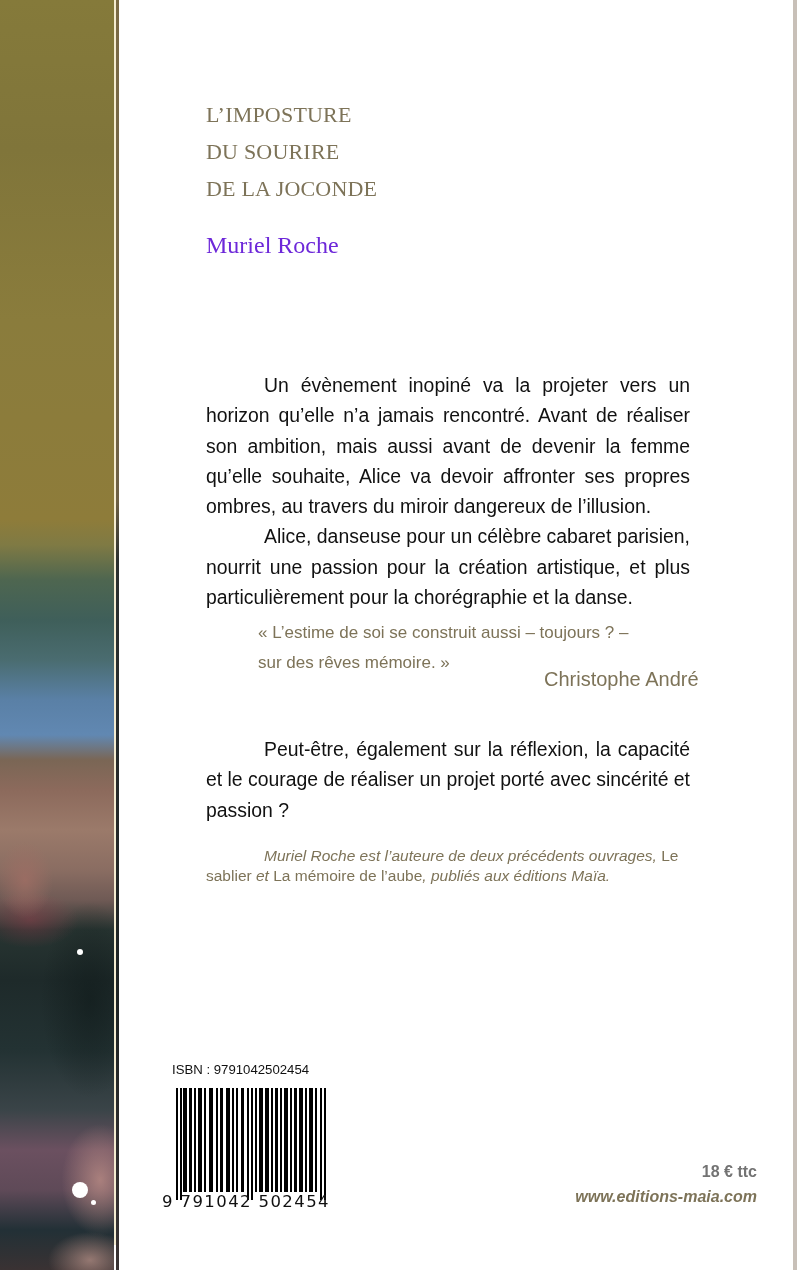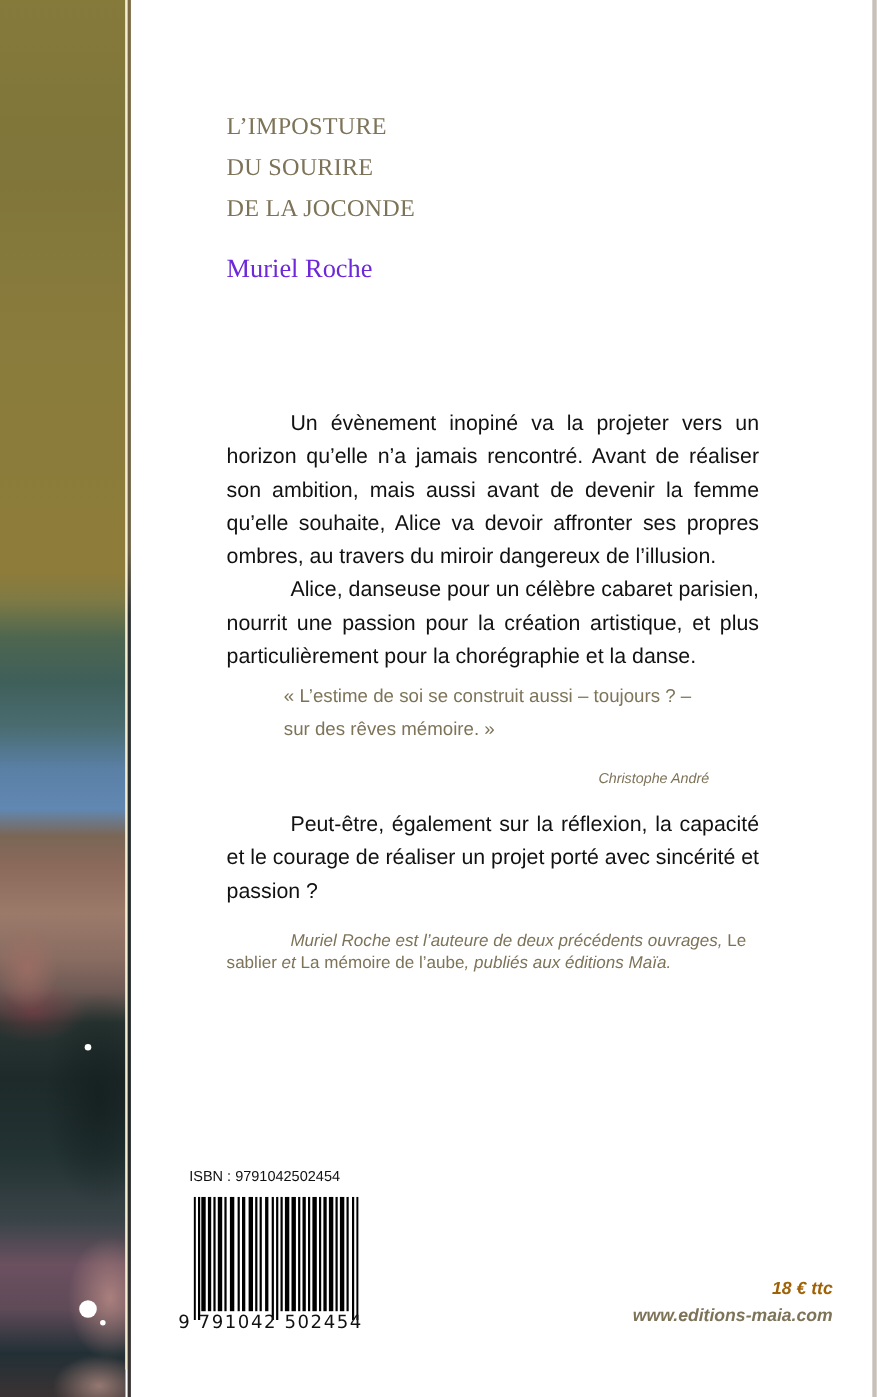--- a/index.html
+++ b/index.html
@@ -57,22 +57,22 @@
       font-size: 19.4px; line-height: 30.3px; color: #111111;
       text-align: justify;
     }
     .body-text p { margin: 0; text-indent: 58px; }
     .p1 { top: 370px; }
     .quote {
       position: absolute; left: 258px; top: 618px;
       font-size: 17px; line-height: 30px; color: #7d7358;
     }
     .quote-author {
-      position: absolute; left: 544px; top: 700px;
-      font-size: 13px; font-style: italic; color: #7d7358;
+      position: absolute; left: 544px; top: 668px;
+      font-size: 20px; color: #7d7358;
     }
     .p2 { top: 734px; }
     .bio {
       position: absolute; left: 206px; top: 846px; width: 514px;
       font-size: 15.5px; line-height: 20px; color: #7d7358;
     }
     .bio p { margin: 0; text-indent: 58px; }
     .isbn-label {
       position: absolute; left: 172px; top: 1062px;
       font-size: 13.2px; color: #111; white-space: nowrap;
@@ -80,21 +80,21 @@
     .barcode {
       position: absolute; left: 176px; top: 1088px; width: 150px; height: 112px;
     }
     .barcode-digits {
       position: absolute; left: 162px; top: 1192px;
       font-size: 16.5px; color: #111; letter-spacing: 1.4px; white-space: nowrap;
       font-family: "DejaVu Sans", sans-serif;
     }
     .price {
       position: absolute; right: 40px; top: 1163px;
-      font-size: 16px; font-style: italic; font-weight: bold; color: #a16207;
+      font-size: 16px; font-weight: bold; color: #737373;
     }
     .website {
       position: absolute; right: 40px; top: 1188px;
       font-size: 16px; font-style: italic; font-weight: bold; color: #7d7358;
     }
   </style>
 </head>
 <body>
 
 <div class="painting">

